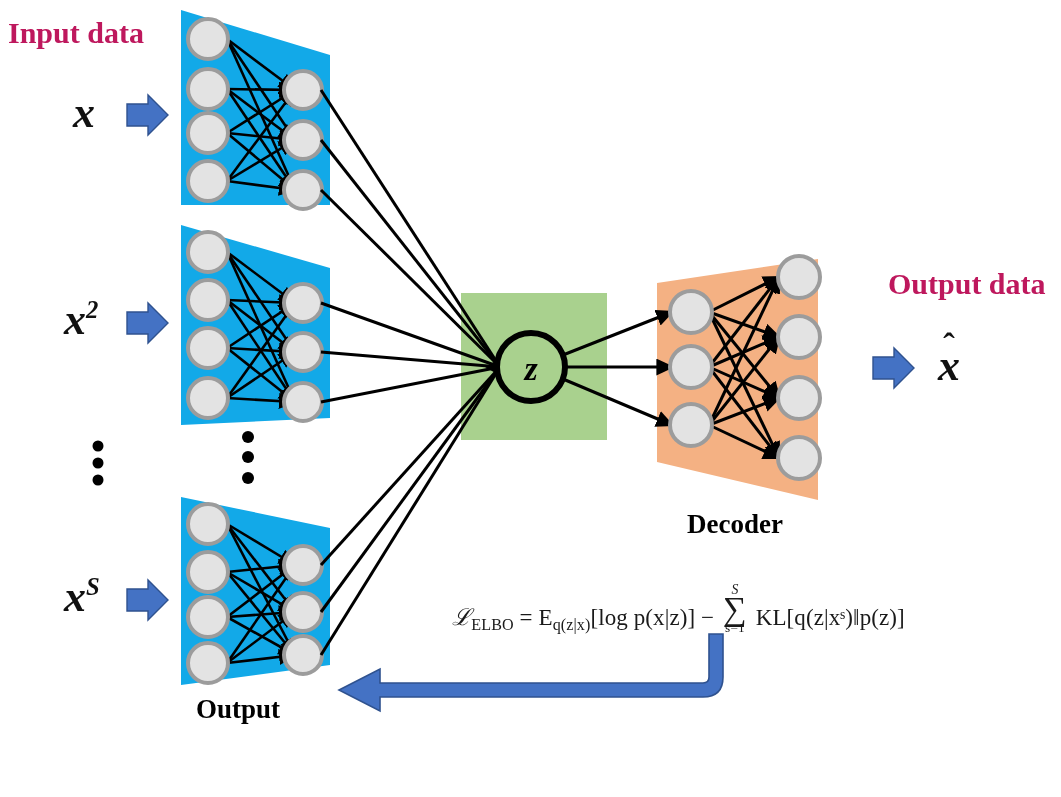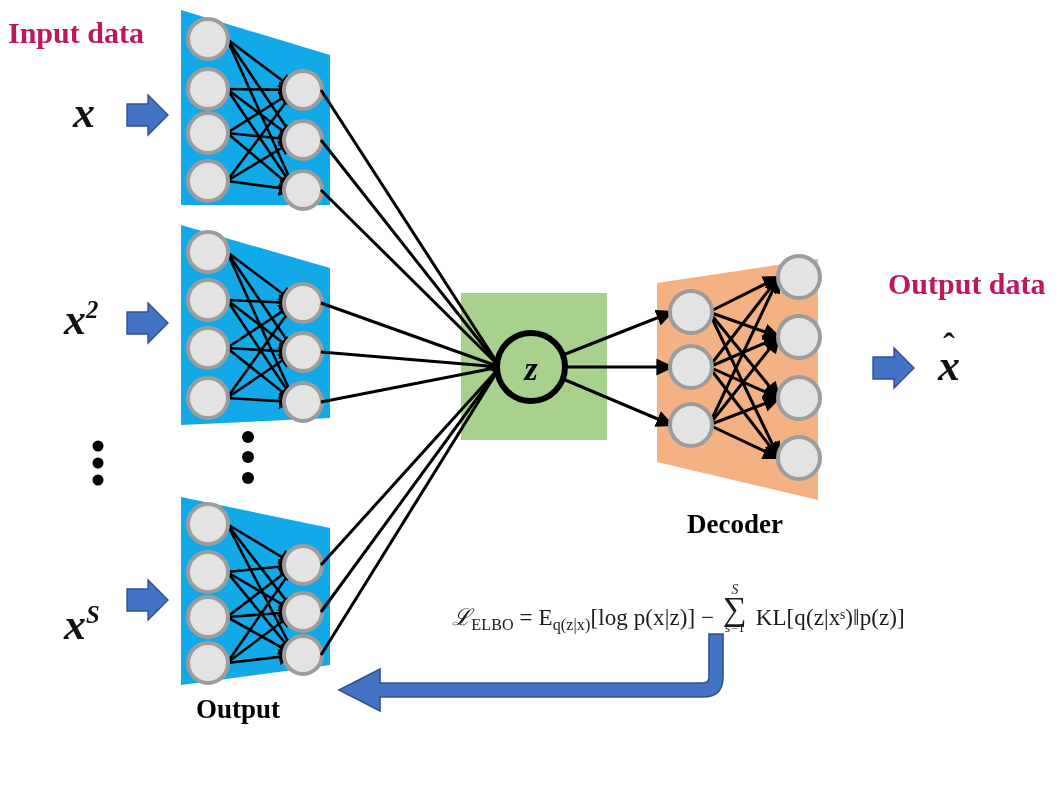--- a/index.html
+++ b/index.html
@@ -226,21 +226,21 @@
   <div class="lbl lbl-black" style="left:687px;top:509px;">Decoder</div>
 
   <div class="lbl math-x" style="left:73px;top:87px;">
     <span>x</span><sup></sup>
   </div>
 
   <div class="lbl math-x" style="left:64px;top:294px;">
     <span>x</span><sup>2</sup>
   </div>
 
-  <div class="lbl math-x" style="left:64px;top:571px;margin-top:28px;">
+  <div class="lbl math-x" style="left:64px;top:571px;">
     <span>x</span><sup>S</sup>
   </div>
 
   <div class="lbl math-x" style="left:938px;top:340px;">
     <span class="hatwrap">
       <span class="hat">̂</span><span>x</span>
     </span>
   </div>
 
   <div class="formula" style="left:452px;top:583px;">

